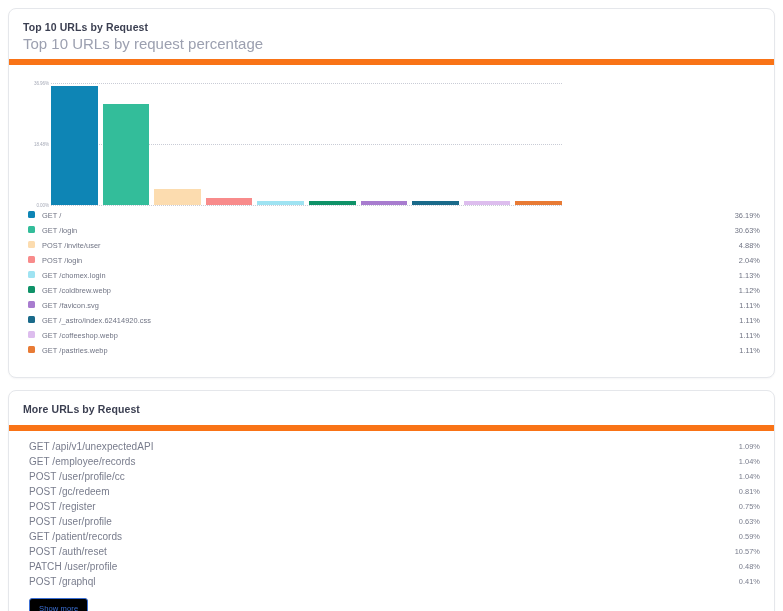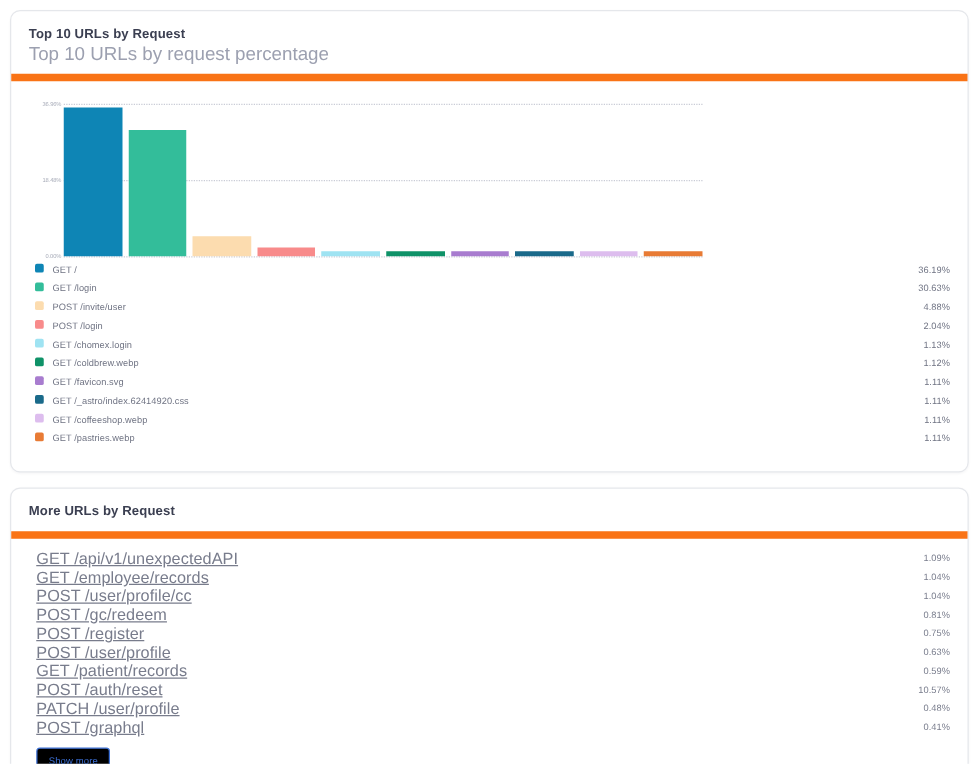--- a/index.html
+++ b/index.html
@@ -127,26 +127,25 @@
   
   .more-body {
     padding: 8px 14px 12px 14px;
   }
   .more-row {
     display: flex;
     align-items: center;
     height: 15px;
   }
   .more-label {
-    font-size: 13px;
+    font-size: 10px;
     color: #787c8c;
     flex: 1 1 auto;
     padding-left: 6px;
     letter-spacing: 0.05px;
-    text-decoration: underline;
   }
   .more-value {
     font-size: 7.4px;
     color: #787c8c;
     text-align: right;
     letter-spacing: 0.05px;
   }
   .show-more {
     margin-top: 9px;
     margin-left: 6px;

